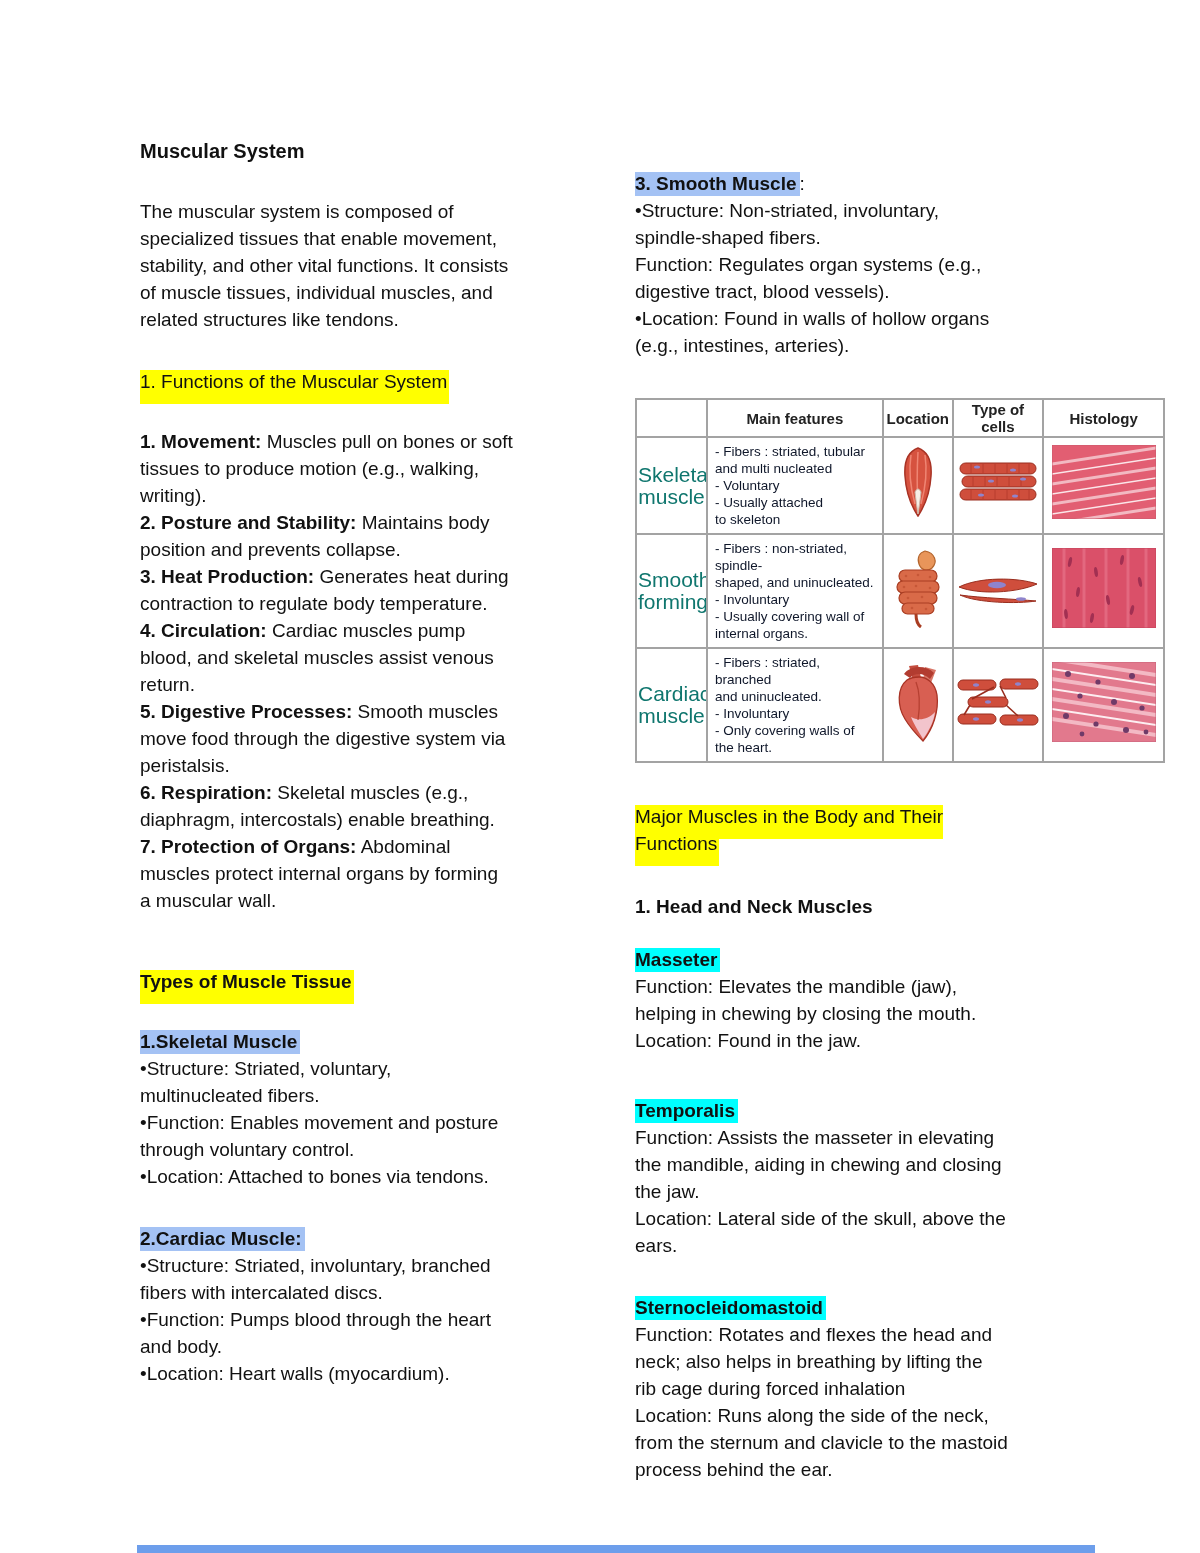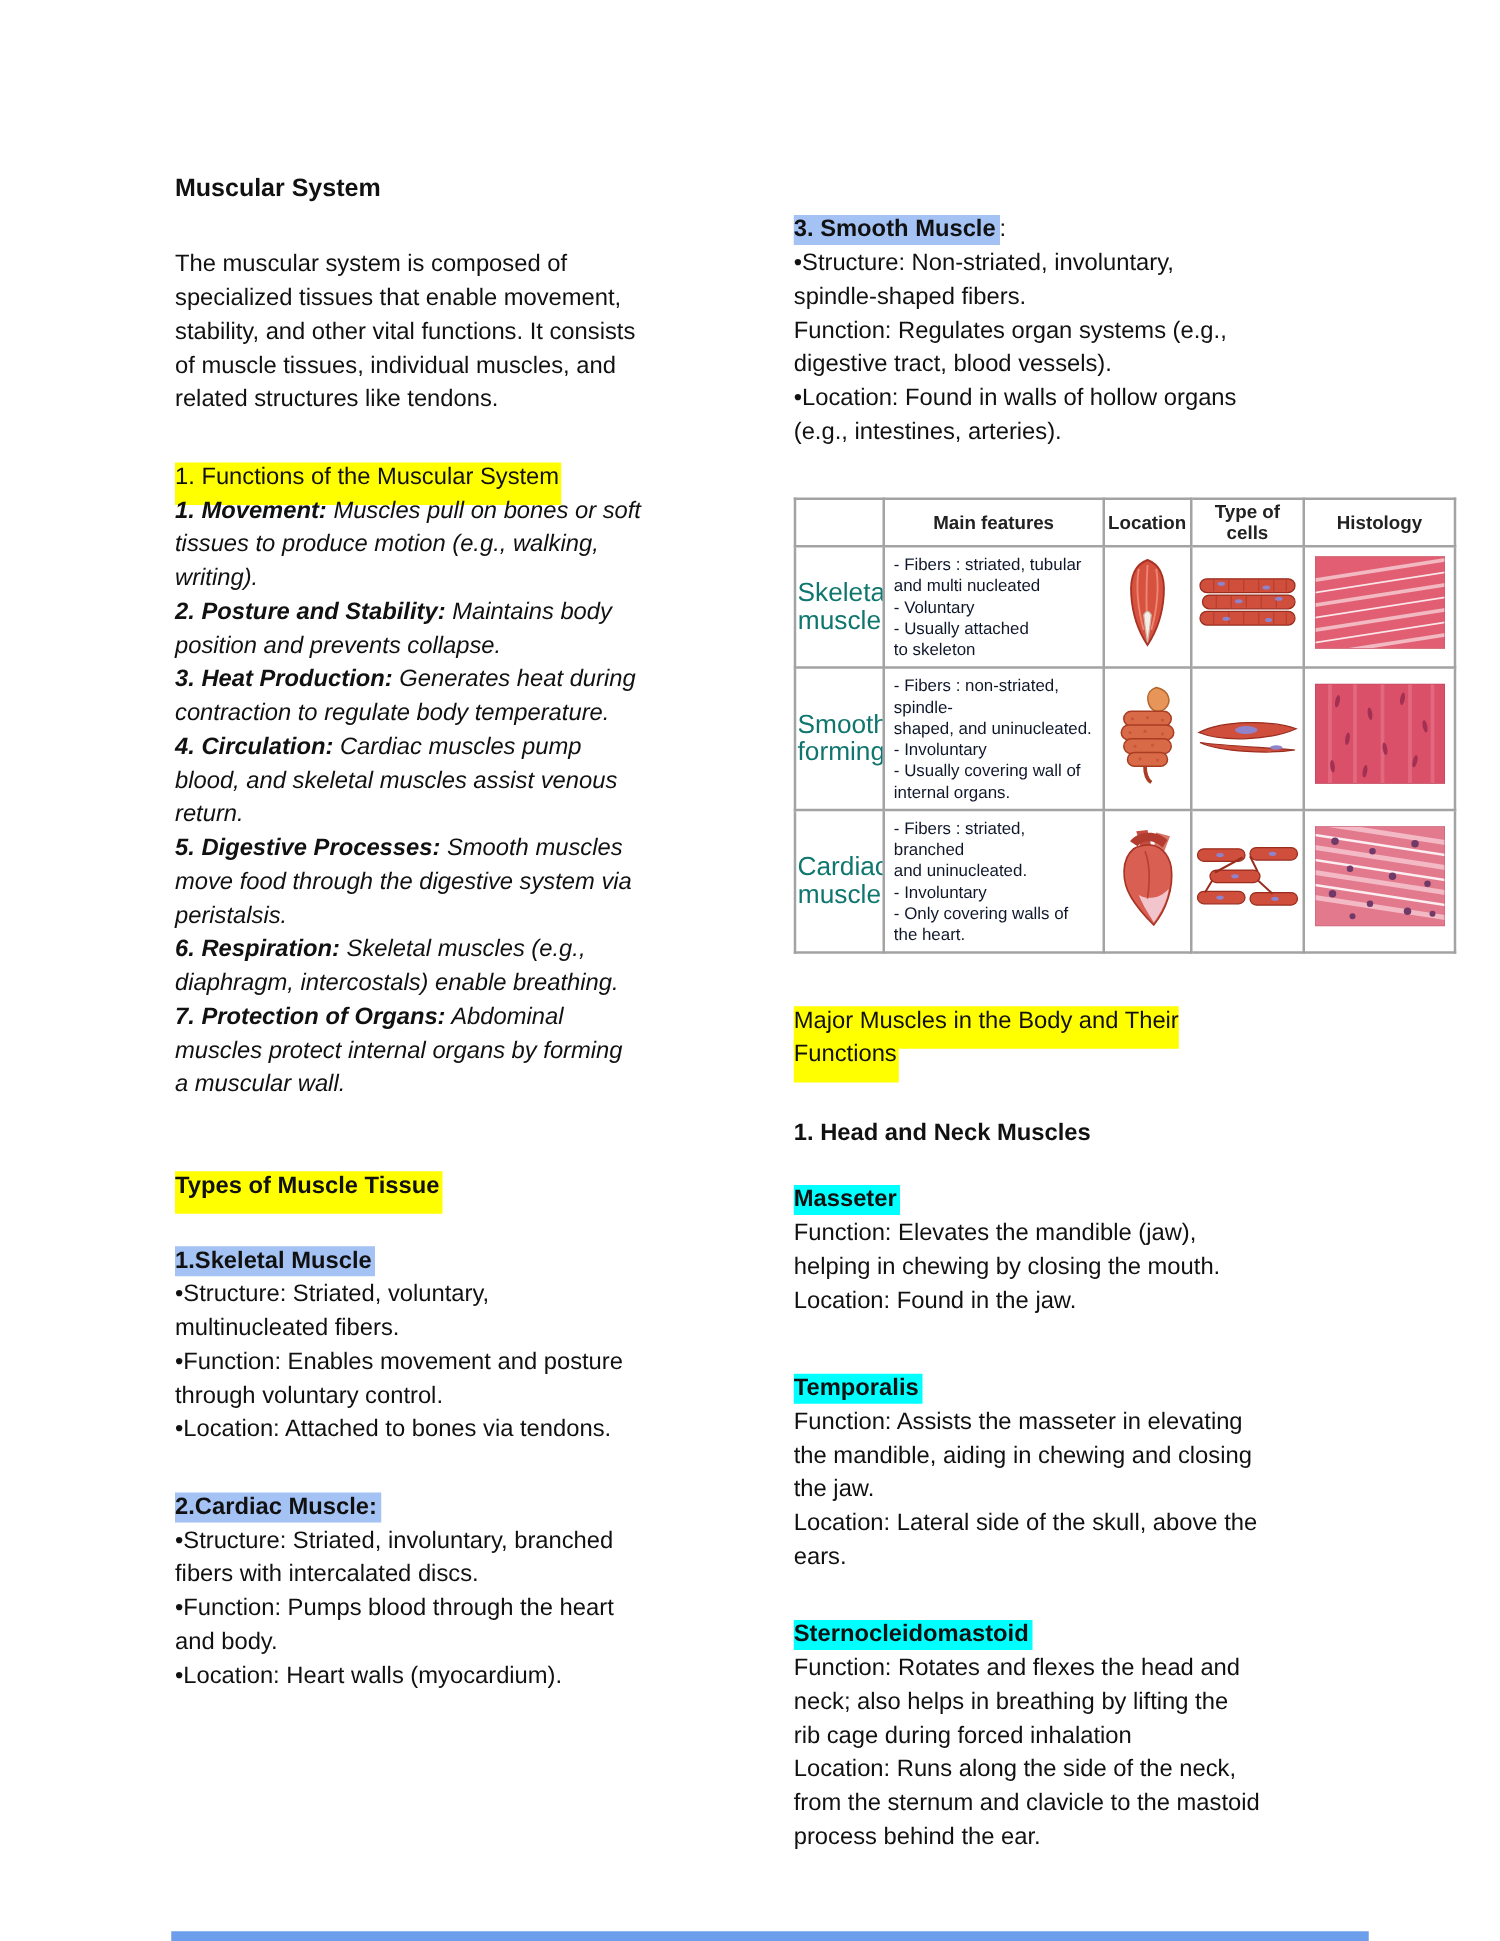--- a/index.html
+++ b/index.html
@@ -9,21 +9,21 @@
   .col-left{left:140px;top:138px;width:474px;}
   .col-right{left:635px;top:170px;width:534px;}
   .t{white-space:pre-line;margin:0;}
   .title{font-size:20px;font-weight:bold;margin:0;line-height:27px;}
   .bold{font-weight:bold;}
   .hl-y{background:var(--highlight-yellow,#ffff00);padding:1px 2px 12px 0;}
   .hl-b{background:var(--highlight-blue,#a4c2f4);font-weight:bold;padding:1px 3px 2px 0;}
   .hl-c{background:var(--highlight-cyan,#00ffff);font-weight:bold;padding:1px 3px 2px 0;}
   .mt-intro{margin-top:33px;}
   .mt-fhead{margin-top:35px;}
-  .mt-funcs{font-style:italic;}
+  .mt-funcs{margin-top:33px;}
   .mt-types{margin-top:54px;}
   .mt-skel{margin-top:33px;}
   .mt-card{margin-top:35px;}
   .mt-table{margin-top:39px;}
   .mt-major{margin-top:40px;}
   .mt-hn{margin-top:36px;}
   .mt-m1{margin-top:26px;}
   .mt-m2{margin-top:43px;}
   .mt-m3{margin-top:35px;}
   table.muscle{border-collapse:collapse;width:530px;table-layout:fixed;}

